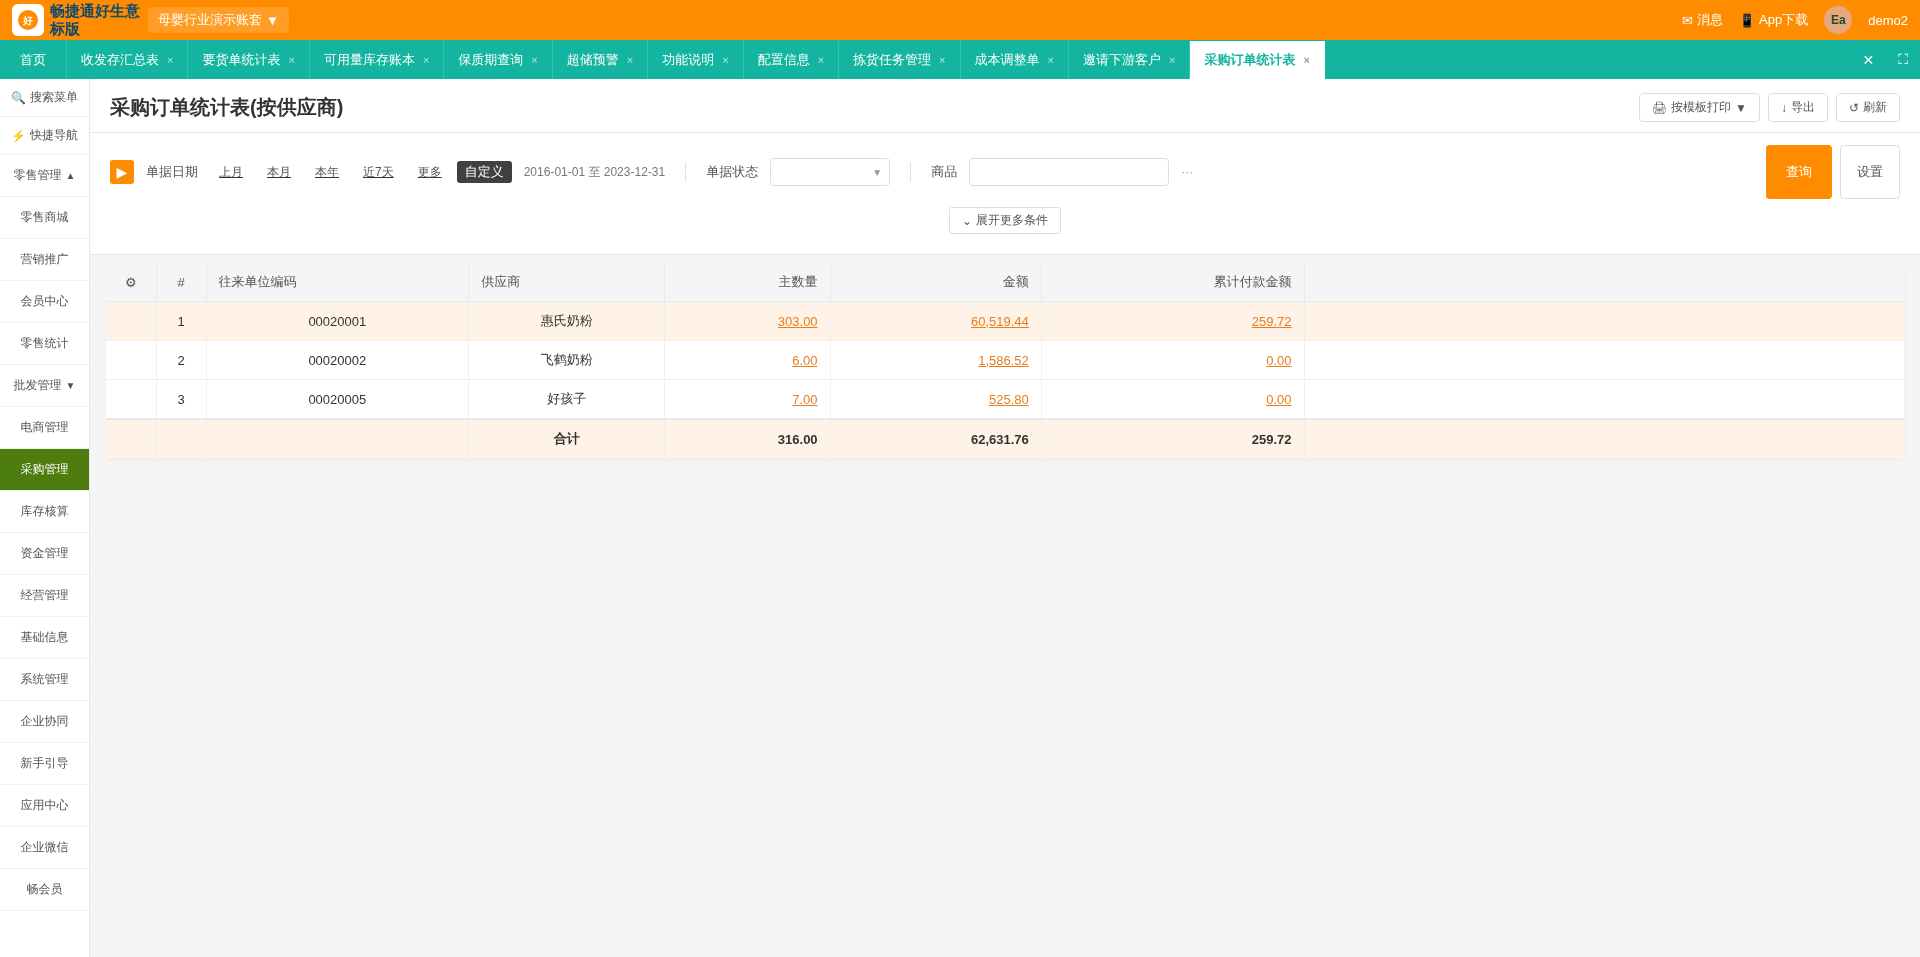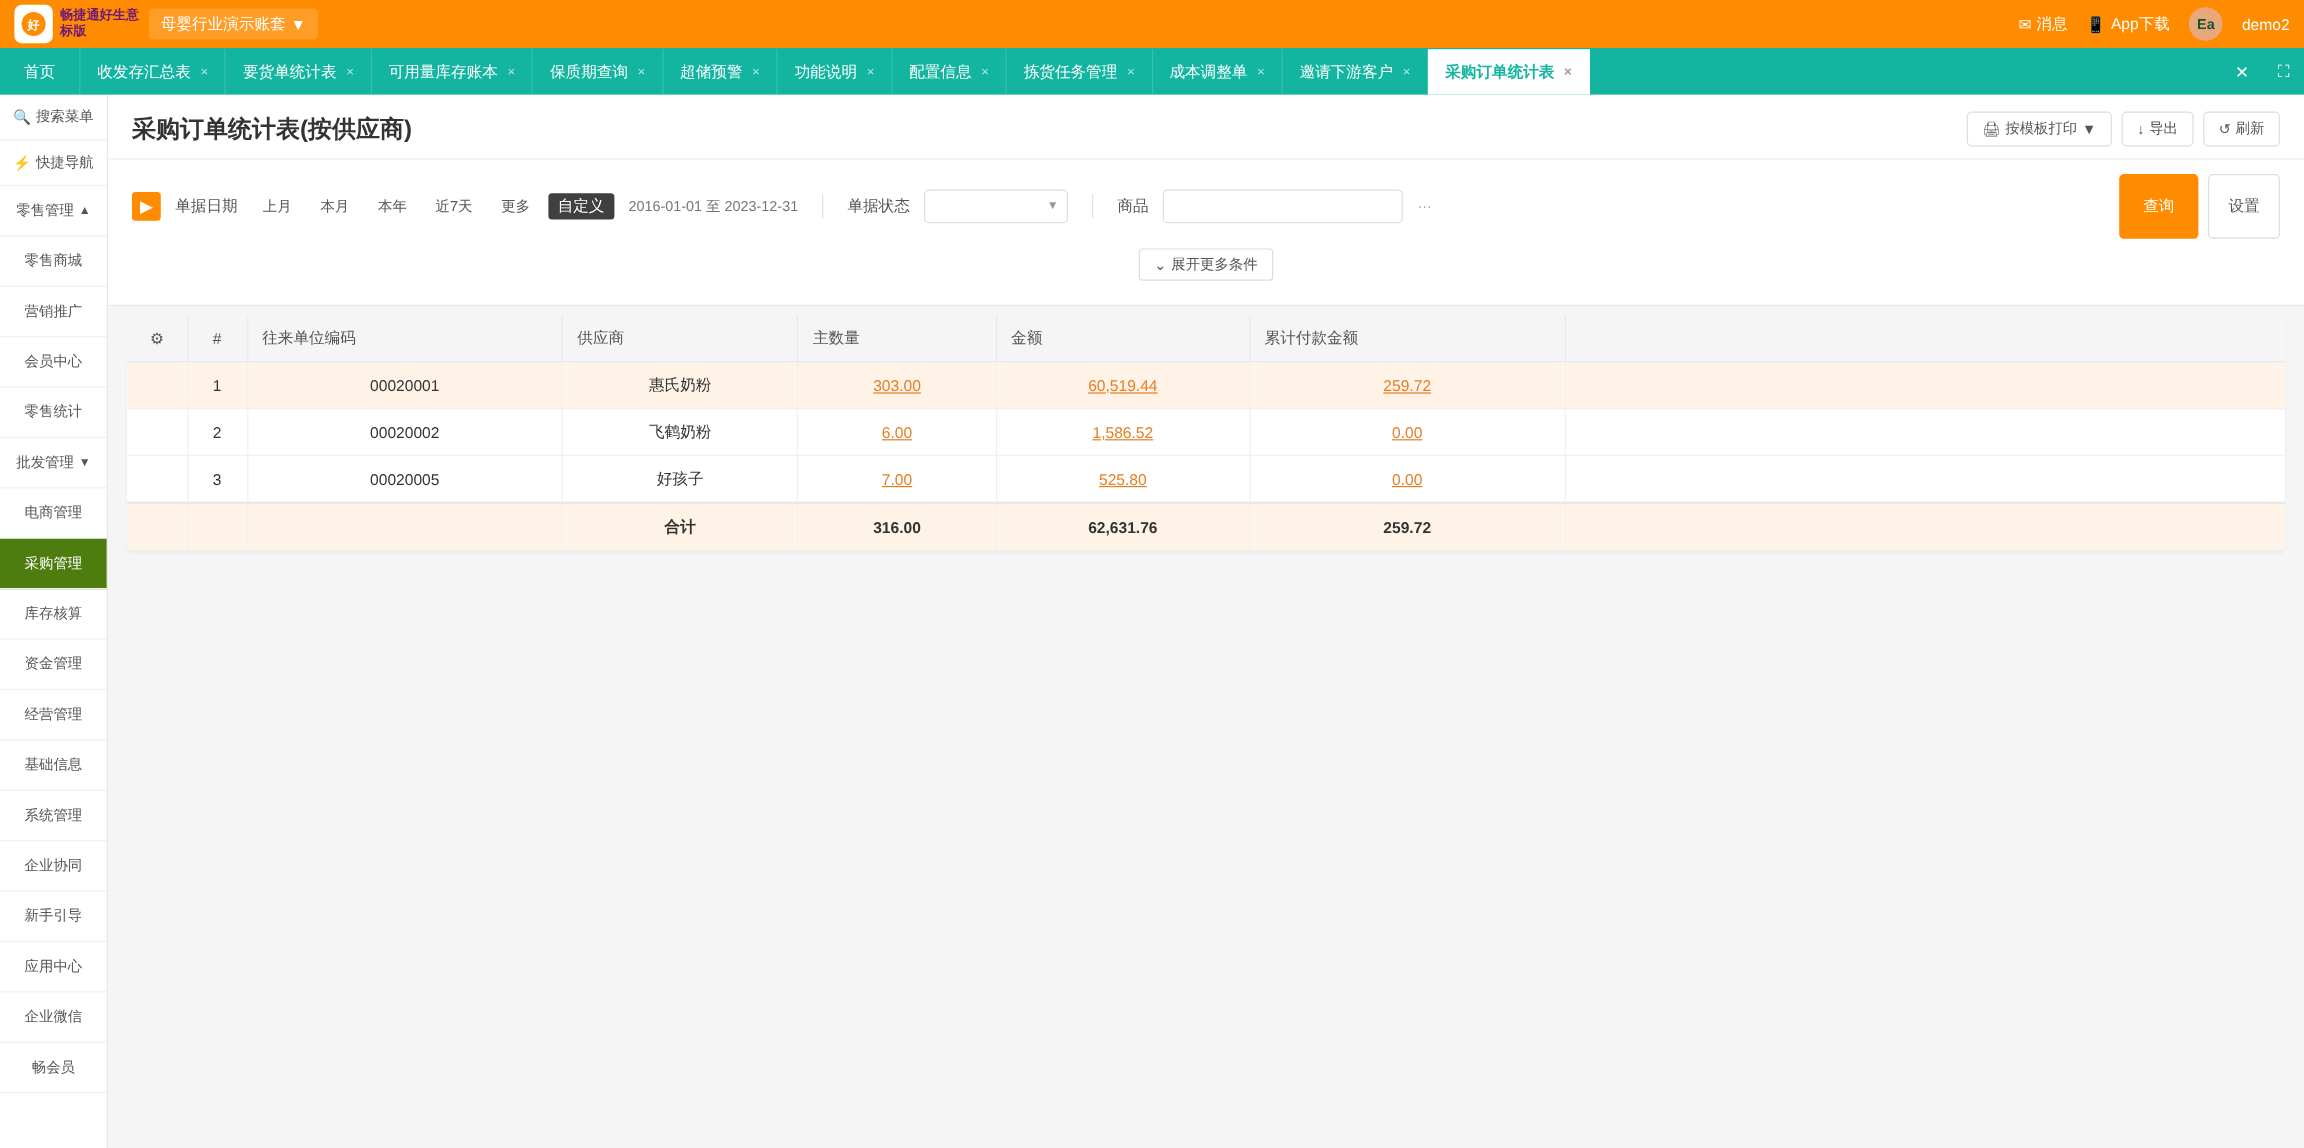--- a/index.html
+++ b/index.html
@@ -4,21 +4,21 @@
   <style>
     * { margin: 0; padding: 0; box-sizing: border-box; }
     body { font-family: 'Microsoft YaHei', Arial, sans-serif; font-size: 13px; background: #f5f5f5; color: #333; width: 1920px; min-height: 957px; overflow-x: hidden; }
 
     
     .top-bar { height: 40px; background: #ff8c00; display: flex; align-items: center; justify-content: space-between; padding: 0 12px; }
     .top-bar-left { display: flex; align-items: center; gap: 8px; }
     .logo-area { display: flex; align-items: center; gap: 6px; }
     .logo-icon { width: 32px; height: 32px; background: #fff; border-radius: 6px; display: flex; align-items: center; justify-content: center; }
     .logo-icon svg { width: 24px; height: 24px; }
-    .logo-text { color: #701a75; font-size: 11px; font-weight: bold; line-height: 1.2; }
+    .logo-text { color: #0c4a6e; font-size: 15px; font-weight: bold; line-height: 1.2; }
     .workspace-selector { display: flex; align-items: center; gap: 4px; color: #fff; font-size: 13px; cursor: pointer; background: rgba(255,255,255,0.15); padding: 4px 10px; border-radius: 4px; }
     .top-bar-right { display: flex; align-items: center; gap: 16px; color: #fff; font-size: 13px; }
     .top-bar-right .action-item { display: flex; align-items: center; gap: 4px; cursor: pointer; }
     .avatar { width: 28px; height: 28px; border-radius: 50%; background: #e8a87c; display: flex; align-items: center; justify-content: center; color: #14532d; font-size: 12px; font-weight: bold; }
 
     
     .nav-tabs { height: 39px; background: #13b5a0; display: flex; align-items: center; padding: 0 0 0 0; overflow: hidden; }
     .nav-tab { height: 38px; padding: 0 14px; display: flex; align-items: center; gap: 4px; color: #fff; font-size: 13px; cursor: pointer; white-space: nowrap; border-right: 1px solid rgba(255,255,255,0.15); }
     .nav-tab.home { padding: 0 20px; }
     .nav-tab.active { background: #fff; color: #13b5a0; font-weight: bold; }
@@ -42,21 +42,21 @@
     .page-title { font-size: 20px; font-weight: bold; color: #333; }
     .page-actions { display: flex; align-items: center; gap: 8px; }
     .btn-print { display: flex; align-items: center; gap: 4px; padding: 5px 12px; border: 1px solid #ddd; background: #fff; border-radius: 4px; cursor: pointer; font-size: 12px; color: #555; }
     .btn-export { display: flex; align-items: center; gap: 4px; padding: 5px 12px; border: 1px solid #ddd; background: #fff; border-radius: 4px; cursor: pointer; font-size: 12px; color: #555; }
     .btn-refresh { display: flex; align-items: center; gap: 4px; padding: 5px 12px; border: 1px solid #ddd; background: #fff; border-radius: 4px; cursor: pointer; font-size: 12px; color: #555; }
 
     
     .filter-bar { background: #fff; padding: 12px 20px; border-bottom: 1px solid #e8e8e8; }
     .filter-row { display: flex; align-items: center; gap: 12px; flex-wrap: wrap; }
     .filter-label { font-size: 13px; color: #555; white-space: nowrap; }
-    .filter-dates { display: flex; align-items: center; gap: 6px; }
+    .filter-dates { display: flex; align-items: center; gap: 6px; text-decoration: underline; }
     .date-shortcut { padding: 2px 8px; font-size: 12px; cursor: pointer; color: #555; border: 1px solid transparent; border-radius: 3px; }
     .date-custom-badge { background: #404040; color: #fff; padding: 2px 8px; font-size: 13px; border-radius: 3px; }
     .date-range { font-size: 12px; color: #777; }
     .filter-divider { width: 1px; height: 20px; background: #e0e0e0; margin: 0 8px; }
     .filter-select { border: 1px solid #ddd; border-radius: 4px; padding: 4px 28px 4px 8px; font-size: 13px; color: #333; background: #fff; appearance: none; min-width: 120px; cursor: pointer; position: relative; height: 28px; }
     .select-wrap { position: relative; display: inline-block; }
     .select-wrap::after { content: '▼'; position: absolute; right: 8px; top: 50%; transform: translateY(-50%); font-size: 10px; color: #999; pointer-events: none; }
     .filter-goods-input { border: 1px solid #ddd; border-radius: 4px; padding: 4px 8px; font-size: 13px; color: #333; background: #fff; height: 28px; min-width: 200px; }
     .filter-more-btn { color: #999; font-size: 12px; cursor: pointer; }
     .btn-query { background: #ff8c00; color: #fff; border: none; border-radius: 4px; padding: 18px 20px; font-size: 13px; cursor: pointer; }
@@ -71,21 +71,21 @@
     .table-section { padding: 0 16px 16px; margin-top: 8px; }
     .data-table { width: 100%; border-collapse: collapse; background: #fff; border-radius: 4px; overflow: hidden; box-shadow: 0 1px 3px rgba(0,0,0,0.05); }
     .data-table thead tr { background: #f5f5f5; }
     .data-table th { padding: 10px 12px; text-align: left; font-weight: 500; font-size: 13px; color: #555; border-bottom: 1px solid #e8e8e8; border-right: 1px solid #e8e8e8; white-space: nowrap; }
     .data-table th:last-child { border-right: none; }
     .data-table td { padding: 10px 12px; font-size: 13px; color: #333; border-bottom: 1px solid #f0f0f0; border-right: 1px solid #f0f0f0; text-align: center; }
     .data-table td:last-child { border-right: none; }
     .data-table tbody tr.selected { background: #fff3e8; }
     .data-table tbody tr:last-child td { border-bottom: 1px solid #f0f0f0; }
     .data-table .num-col { text-align: center; width: 50px; }
-    .data-table .amount-col { }
+    .data-table .amount-col { text-align: right; }
     .data-table .link-val { color: #e67e22; cursor: pointer; text-decoration: underline; }
     .table-footer { background: #fef3e6; border-top: 2px solid #e8e8e8; }
     .table-footer td { font-weight: bold; color: #333; padding: 10px 12px; }
 
     
     ::-webkit-scrollbar { width: 6px; height: 6px; }
     ::-webkit-scrollbar-track { background: #f0f0f0; }
     ::-webkit-scrollbar-thumb { background: #ccc; border-radius: 3px; }
   </style>
 </head>

